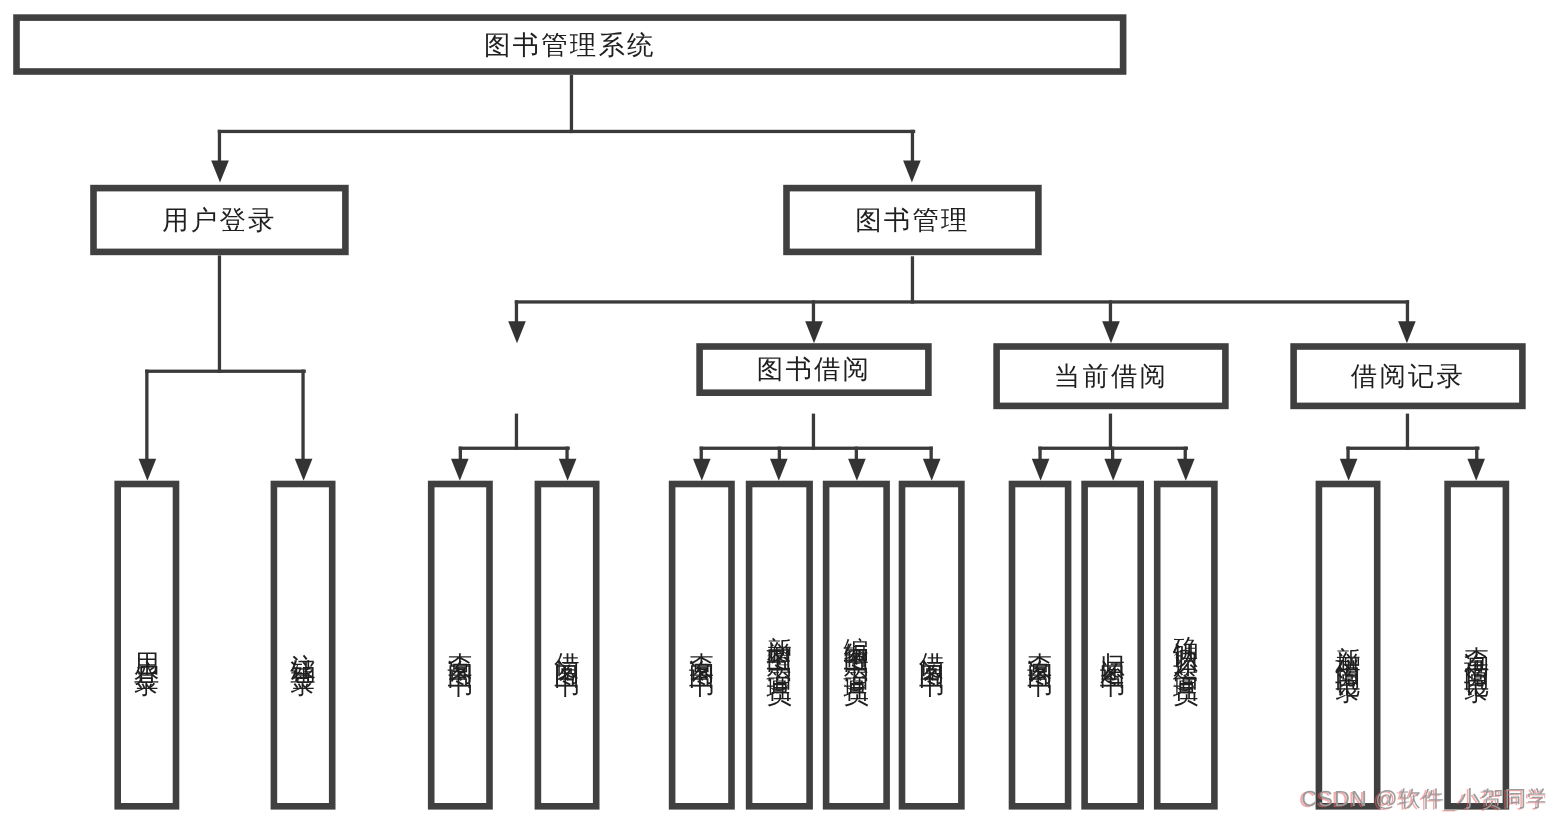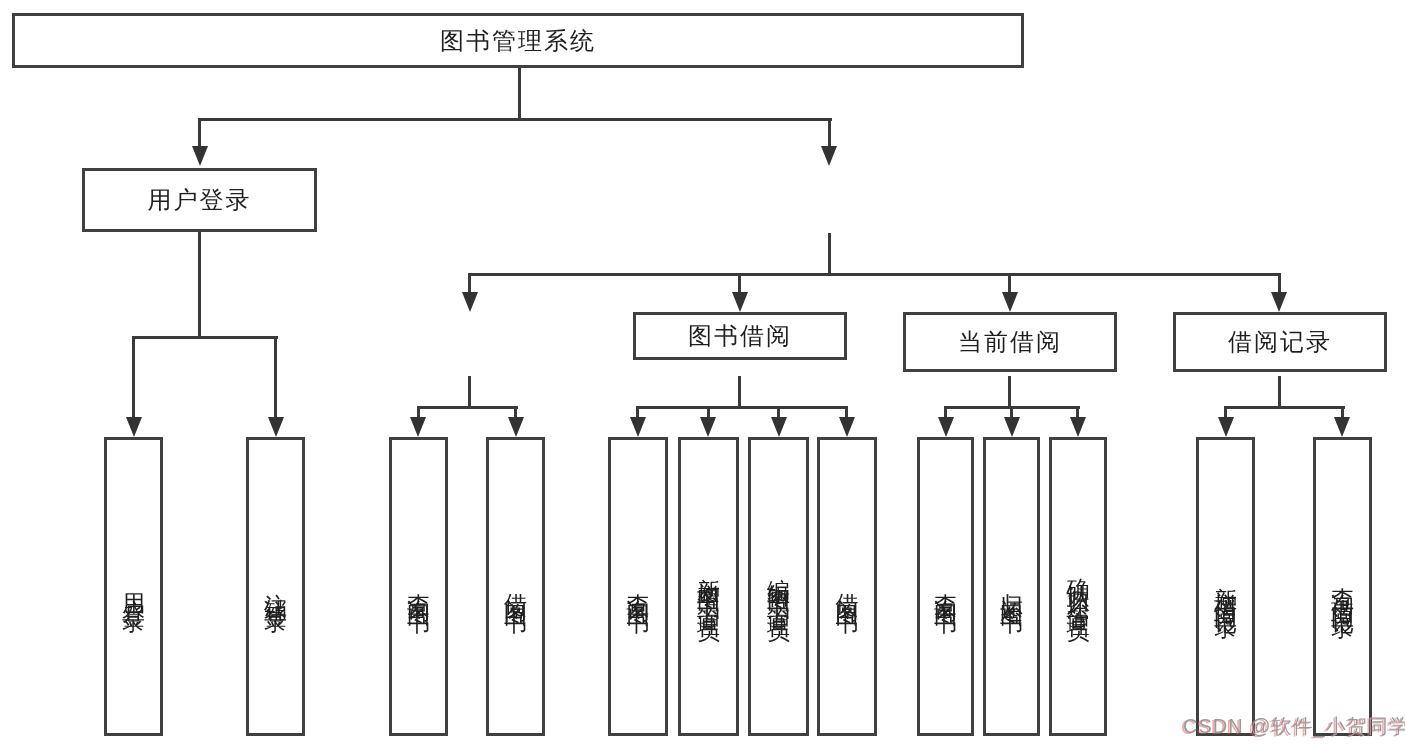--- a/index.html
+++ b/index.html
@@ -2,21 +2,21 @@
 <html><head>
 <meta charset="utf-8">
 <style>
   html,body{margin:0;padding:0;background:#ffffff;}
   *{box-sizing:border-box;}
   #canvas{
     position:relative;width:1405px;height:747px;background:#ffffff;overflow:hidden;
     font-family:"Liberation Sans","DejaVu Sans",sans-serif;color:#1f1f1f;
   }
   .node{
-    position:absolute;background:#ffffff;border:3px solid #404040;
+    position:absolute;background:#ffffff;border:6px solid #404040;
     display:flex;align-items:center;justify-content:center;
   }
   .node.h span{font-size:24px;letter-spacing:2px;color:#1f1f1f;}
   .node.v span{
     writing-mode:vertical-rl;text-orientation:mixed;
     font-size:23px;letter-spacing:6px;color:#1f1f1f;line-height:1.25;
   }
   .hl{position:absolute;height:3px;background:#3a3a3a;}
   .vl{position:absolute;width:3px;background:#3a3a3a;}
   .ah{
@@ -98,20 +98,23 @@
   <div class="vl" style="left:1341px;top:406px;height:14px;"></div>
   <div class="ah" style="left:1334px;top:417px;"></div>
 
   <div class="node h" style="left:12px;top:13px;width:1012px;height:55px;">
     <span>图书管理系统</span>
   </div>
 
   <div class="node h" style="left:82px;top:168px;width:235px;height:64px;">
     <span>用户登录</span>
   </div>
+  <div class="node h" style="left:712px;top:168px;width:235px;height:64px;">
+    <span>图书管理</span>
+  </div>
 
   <div class="node h" style="left:633px;top:312px;width:214px;height:48px;">
     <span>图书借阅</span>
   </div>
   <div class="node h" style="left:903px;top:312px;width:214px;height:60px;">
     <span>当前借阅</span>
   </div>
   <div class="node h" style="left:1173px;top:312px;width:214px;height:60px;font-family:Liberation Serif, serif;">
     <span>借阅记录</span>
   </div>

